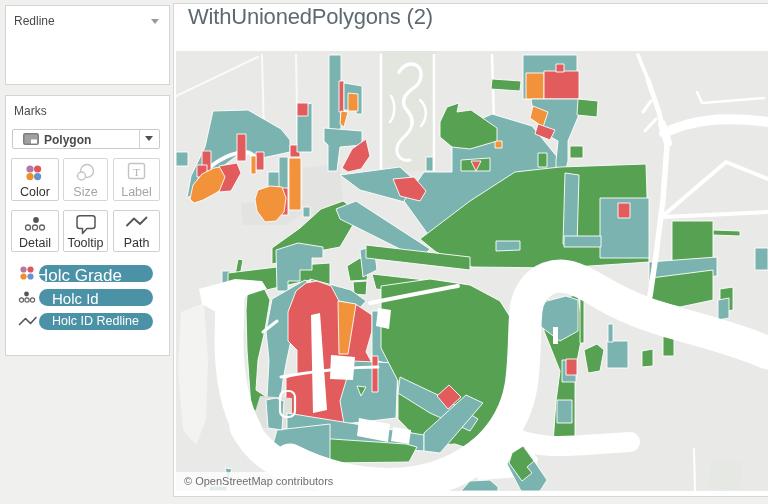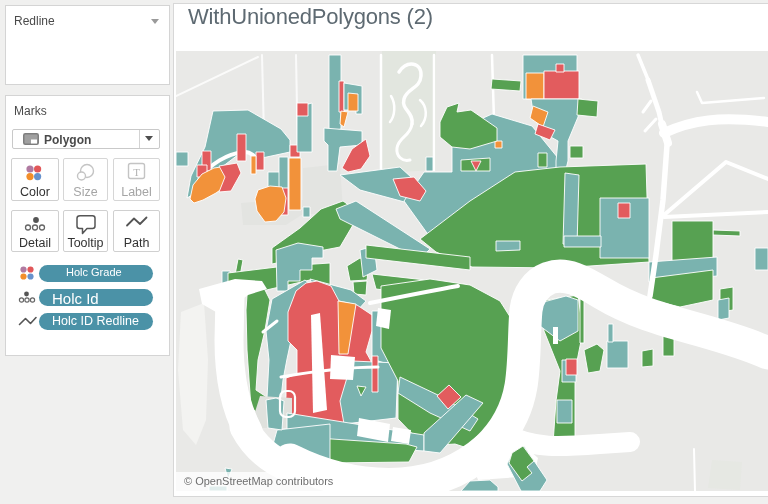--- a/index.html
+++ b/index.html
@@ -72,21 +72,21 @@
   <text x="22.5" y="37" font-size="12.5" fill="#333" text-anchor="middle" font-family="Liberation Sans">Tooltip</text>
 </svg>
 
 <div class="card" style="left:113px;top:210px;width:47px;height:42px;border-color:#d0d0d0;border-radius:2px;"></div>
 <svg style="position:absolute;left:113px;top:210px;" width="47" height="42" viewBox="0 0 47 42">
   <polyline points="14,15.5 21,8.5 27,14 33.5,7.5" fill="none" stroke="#555" stroke-width="1.8" stroke-linecap="round" stroke-linejoin="round"></polyline>
   <text x="23.5" y="37" font-size="12.5" fill="#333" text-anchor="middle" font-family="Liberation Sans">Path</text>
 </svg>
 
 <div style="position:absolute;left:39px;top:265px;width:114px;height:16.5px;background:#4b92a7;border-radius:9px;"></div>
-<div style="position:absolute;left:66px;top:266px;font-size:11px;color:#fff;">Holc Grade</div>
+<div style="position:absolute;left:36px;top:266px;font-size:17px;color:#fff;">Holc Grade</div>
 
 <svg style="position:absolute;left:17px;top:263px;" width="20" height="20" viewBox="0 0 20 20">
   <circle cx="6.5" cy="6.5" r="3.1" fill="#b07aa1"></circle>
     <circle cx="13.5" cy="6.5" r="3.1" fill="#e15759"></circle>
   <circle cx="6.5" cy="13.5" r="3.1" fill="#f28e2b"></circle>
     <circle cx="13.5" cy="13.5" r="3.1" fill="#6792cc"></circle>
 </svg>
 
 <div style="position:absolute;left:39px;top:289px;width:114px;height:16.5px;background:#4b92a7;border-radius:9px;"></div>
 <div style="position:absolute;left:52px;top:290px;font-size:15px;color:#fff;">Holc Id</div>

